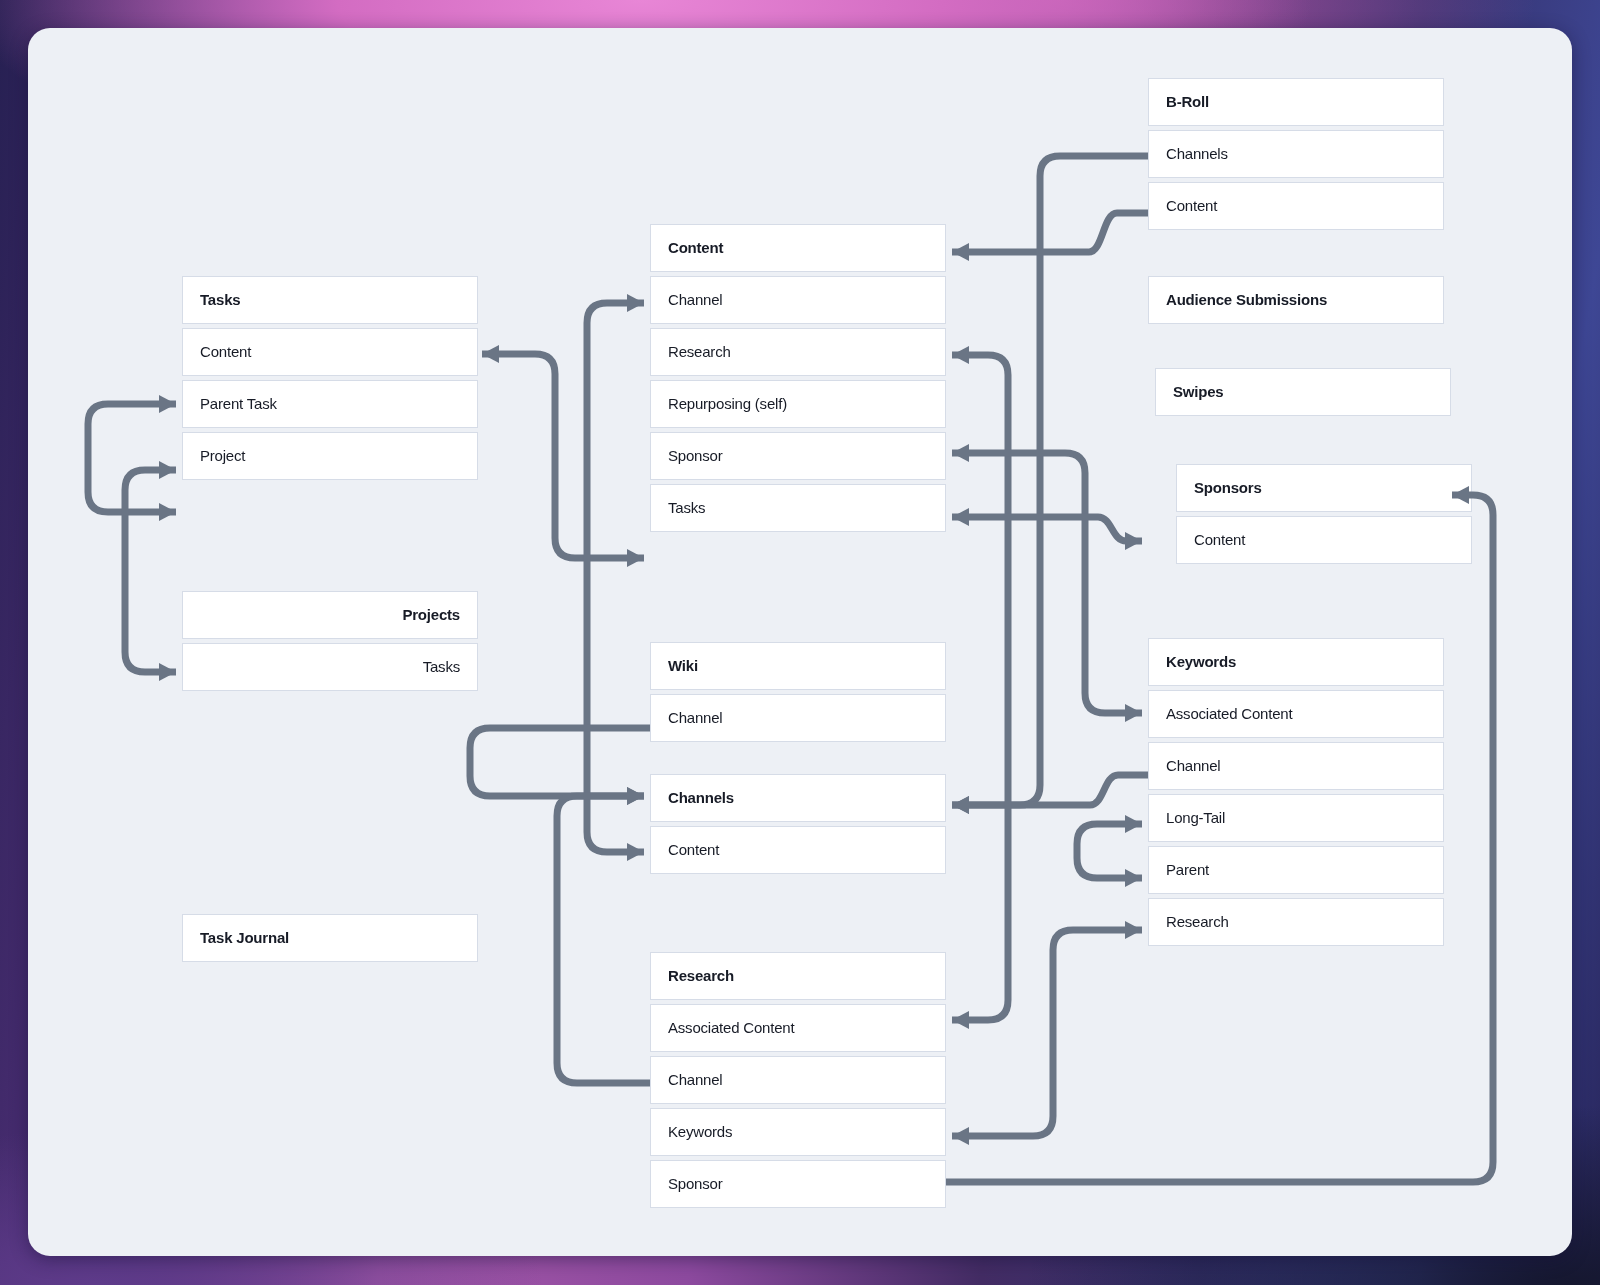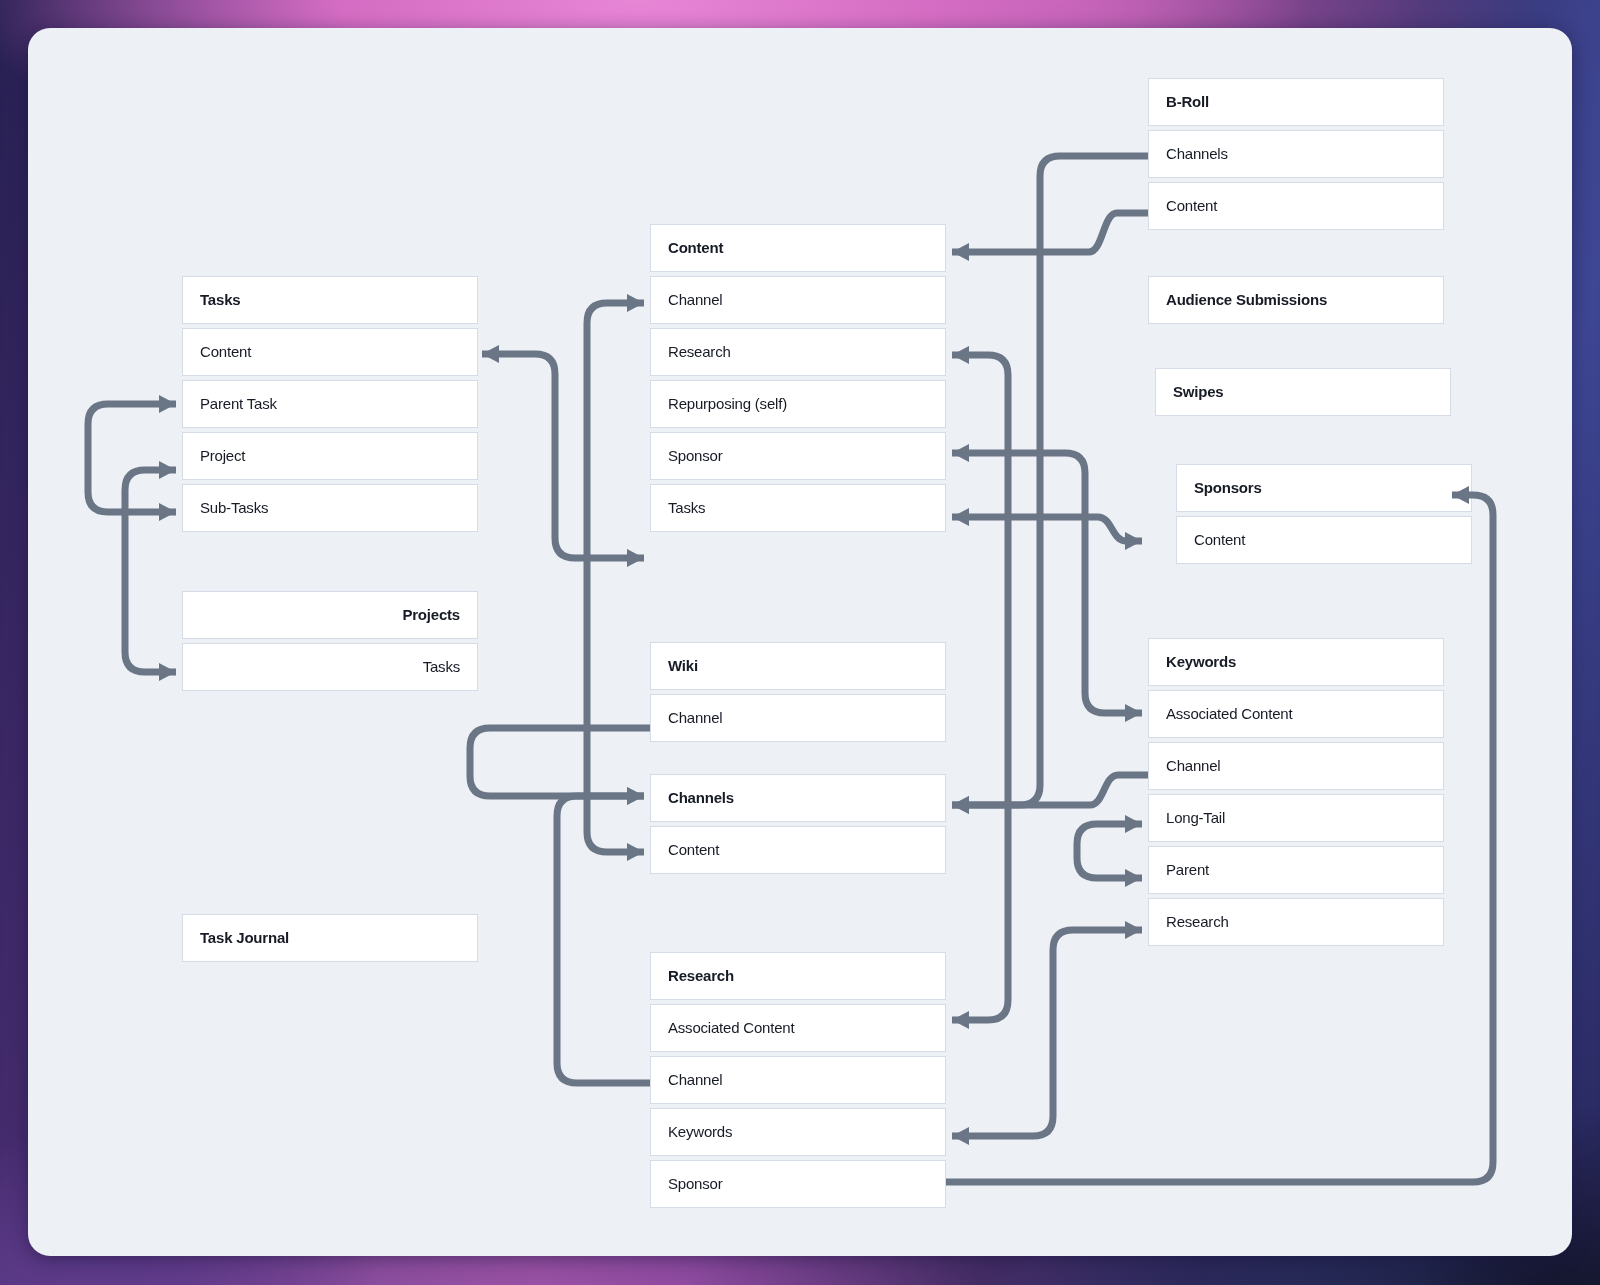--- a/index.html
+++ b/index.html
@@ -33,21 +33,20 @@
 </head>
 <body>
 
 <div class="stage">
   <div class="panel" id="panel">
       <div class="db-box" style="left: 154px; top: 248px;">
         <div class="db-cell header">Tasks</div>
         <div class="db-cell">Content</div>
         <div class="db-cell">Parent Task</div>
         <div class="db-cell">Project</div>
-        <div class="db-cell">Sub-Tasks</div>
       </div>
       <div class="db-box" style="left: 154px; top: 563px; text-align: right;">
         <div class="db-cell header">Projects</div>
         <div class="db-cell">Tasks</div>
       </div>
       <div class="db-box" style="left: 154px; top: 886px;">
         <div class="db-cell header">Task Journal</div>
       </div>
       <div class="db-box" style="left: 622px; top: 196px;">
         <div class="db-cell header">Content</div>

